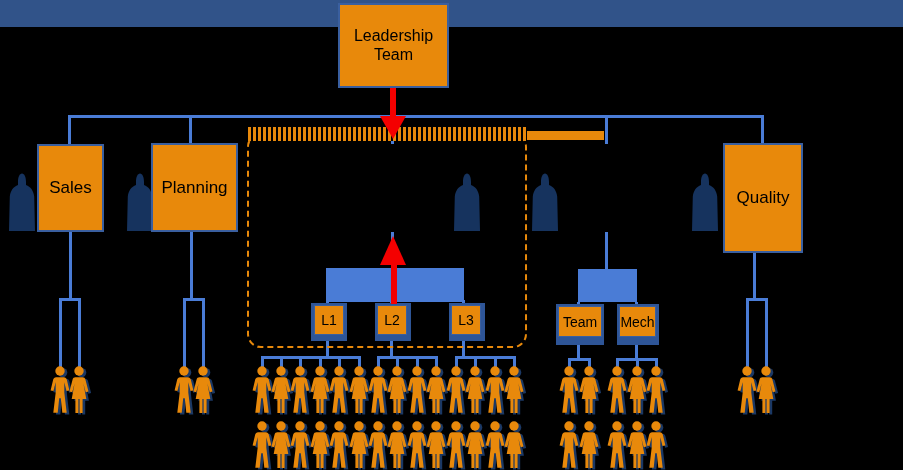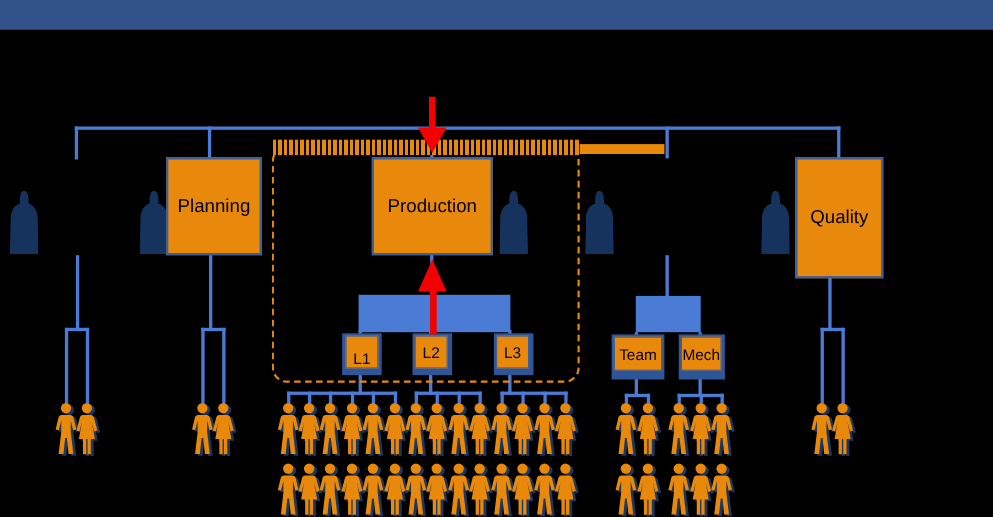--- a/index.html
+++ b/index.html
@@ -76,52 +76,55 @@
   <div id="focus-area" class="abs"></div>
   <div id="hatch" class="abs"></div>
   <div id="hatch-ext" class="abs"></div>
 
   <div class="abs red z6" style="left:390px;top:88px;width:6px;height:29px;"></div>
   <div class="abs tri-down z6" style="left:380px;top:116px;"></div>
 
   <div class="abs tri-up z6" style="left:380px;top:236px;"></div>
   <div class="abs red z6" style="left:390.5px;top:263px;width:6px;height:41px;"></div>
 
+  <div class="node" style="left:338px;top:3px;width:111px;height:85px;font-size:16px;">
+    <div class="lbl">Leadership Team</div>
+  </div>
 
   <svg class="bust" style="left:9px;top:169px;" width="26" height="62" viewBox="0 0 26 62">
       <use href="#bust" fill="#16335E"></use>
     </svg>
   <svg class="bust" style="left:127px;top:169px;" width="26" height="62" viewBox="0 0 26 62">
       <use href="#bust" fill="#16335E"></use>
     </svg>
   <svg class="bust" style="left:454px;top:169px;" width="26" height="62" viewBox="0 0 26 62">
       <use href="#bust" fill="#16335E"></use>
     </svg>
   <svg class="bust" style="left:532px;top:169px;" width="26" height="62" viewBox="0 0 26 62">
       <use href="#bust" fill="#16335E"></use>
     </svg>
   <svg class="bust" style="left:692px;top:169px;" width="26" height="62" viewBox="0 0 26 62">
       <use href="#bust" fill="#16335E"></use>
     </svg>
 
+  <div class="node deptfont" style="left:37px;top:144px;width:67px;height:88px;">
+    <div class="lbl">Sales</div>
+  </div>
   <div class="node deptfont" style="left:151px;top:143px;width:87px;height:89px;">
     <div class="lbl">Planning</div>
-  </div>
-  <div class="node deptfont" style="left:338px;top:143px;width:110px;height:89px;">
-    <div class="lbl">Production</div>
   </div>
   <div class="node deptfont" style="left:723px;top:143px;width:80px;height:110px;">
     <div class="lbl">Quality</div>
   </div>
 
   <div class="teambar" style="left:326px;top:268px;width:138px;height:34px;"></div>
   <div class="teambar" style="left:578px;top:269px;width:59px;height:33px;"></div>
 
   <div class="back" style="left:311px;top:303px;width:36px;height:38px;"></div>
-  <div class="subnode" style="left:314px;top:305px;width:30px;height:30px;align-items:flex-end;">
+  <div class="subnode" style="left:314px;top:305px;width:30px;height:30px;">
       <span>L1</span>
     </div>
   <div class="back" style="left:375px;top:303px;width:36px;height:38px;"></div>
   <div class="subnode" style="left:377px;top:305px;width:30px;height:30px;">
       <span>L2</span>
     </div>
   <div class="back" style="left:449px;top:303px;width:36px;height:38px;"></div>
   <div class="subnode" style="left:451px;top:305px;width:30px;height:30px;">
       <span>L3</span>
     </div>

